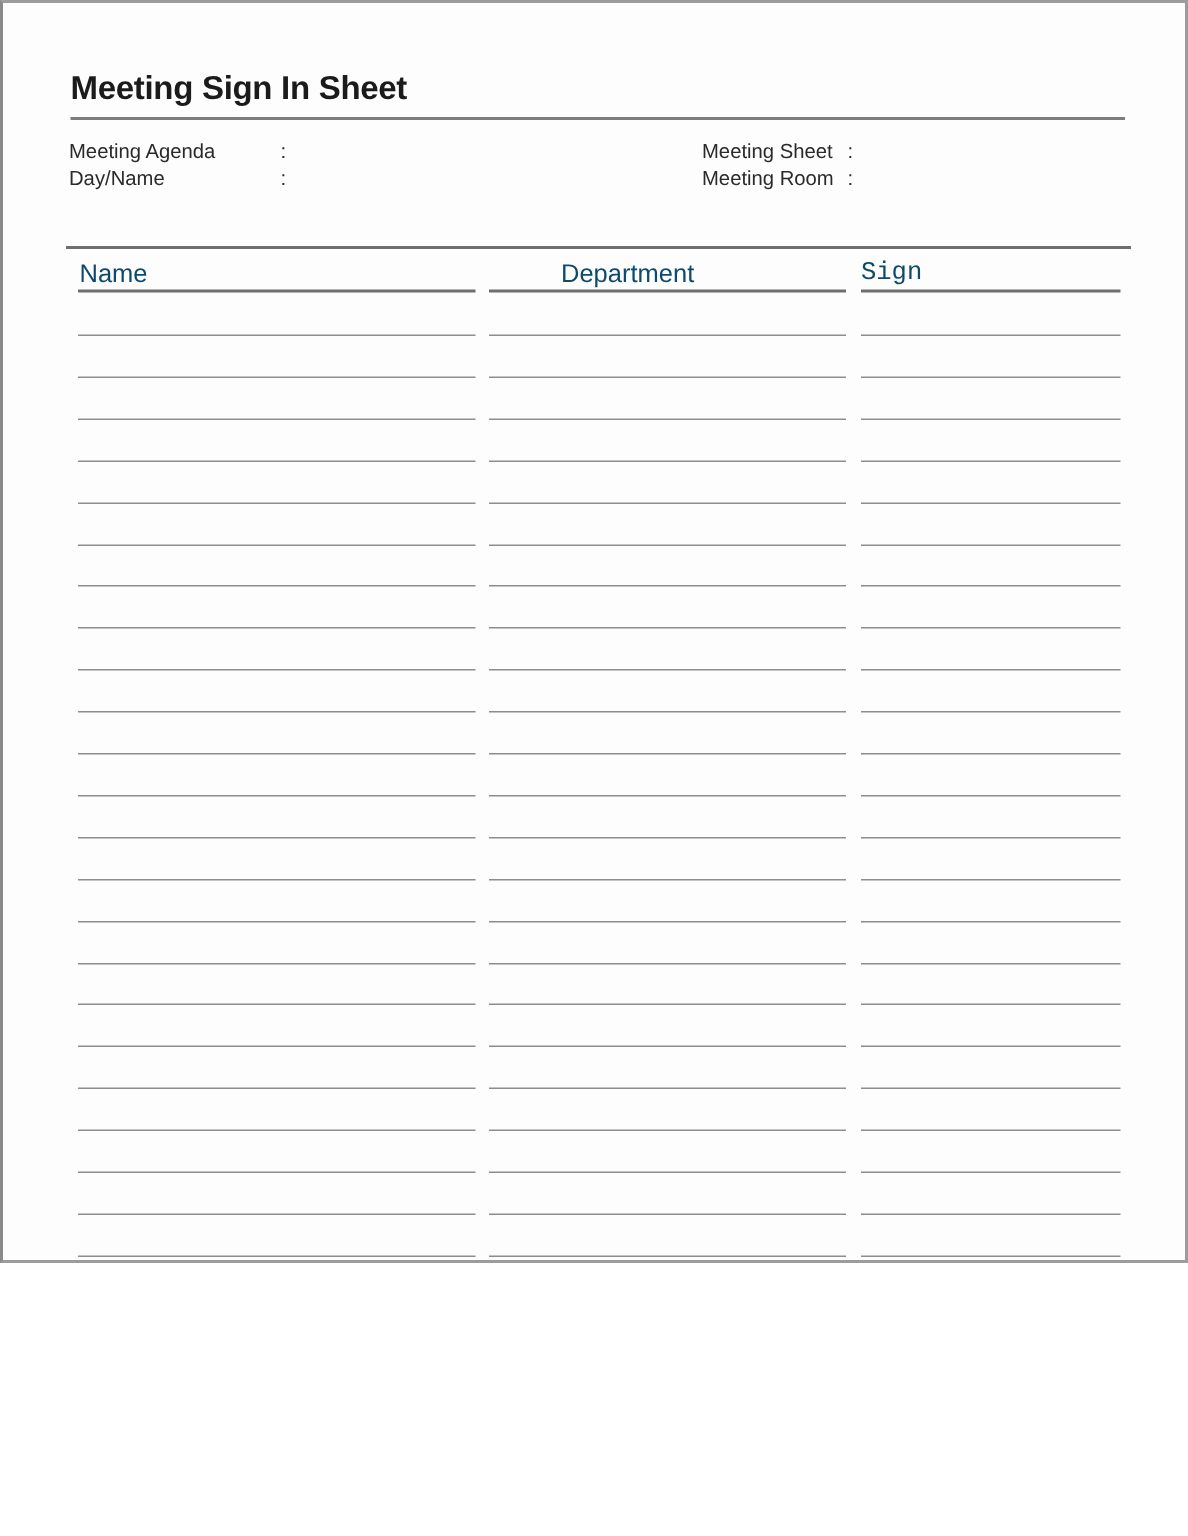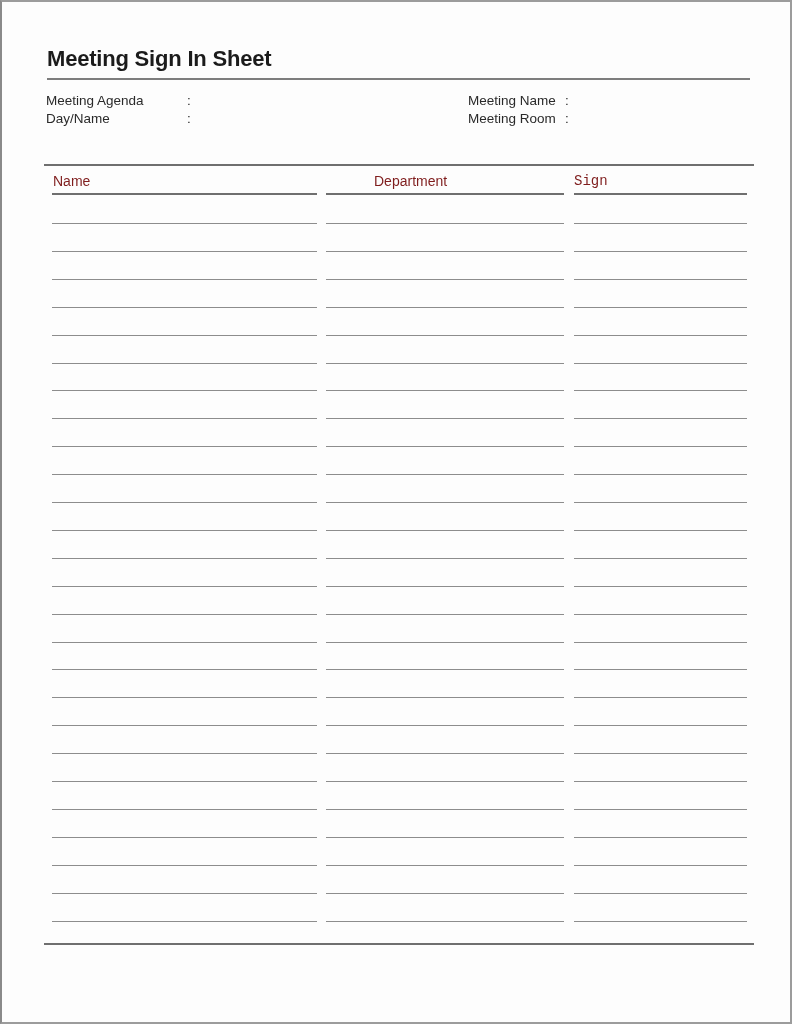--- a/index.html
+++ b/index.html
@@ -4,21 +4,21 @@
 <style>
   html, body {
     margin: 0;
     padding: 0;
     background: #ffffff;
     font-family: "Liberation Sans", "DejaVu Sans", sans-serif;
   }
   .page {
     position: absolute;
     left: 0; top: 0;
-    width: 792px; height: 1024px;
+    width: 792px; height: 842px;
     box-sizing: border-box;
     background: #fdfdfd;
     border: 2px solid #9c9c9c;
     border-left-color: #8a8a8a;
     overflow: hidden;
   }
   .doc-title {
     position: absolute;
     left: 45px; top: 44px;
     margin: 0;
@@ -50,22 +50,22 @@
     position: absolute;
     left: 42px; top: 162px;
     width: 710px; height: 781px;
     box-sizing: border-box;
     border-top: 2px solid #6f6f6f;
     border-bottom: 2px solid #6f6f6f;
   }
   .col-header {
     position: absolute;
     top: 7px;
-    font-size: 14px;
-    color: #7f1d1d;
+    font-size: 17px;
+    color: #0c4a6e;
     white-space: nowrap;
   }
   .col-header.c1 { left: 9px; }
   .col-header.c2 { left: 286px; margin-left: 44px; }
   .col-header.c3 { left: 530px; font-family: Liberation Mono, monospace; }
   .line-row { position: absolute; left: 0; width: 710px; height: 1px; }
   .seg {
     position: absolute;
     top: 0;
     height: 1px;
@@ -84,21 +84,21 @@
 <div class="page">
 
   <h1 class="doc-title">Meeting Sign In Sheet</h1>
 
   <div class="title-rule"></div>
 
   <div class="meta">
     <div class="meta-row">
       <span class="meta-label">Meeting Agenda</span>
       <span class="meta-sep">:</span>
-      <span class="meta-label-r">Meeting Name</span>
+      <span class="meta-label-r">Meeting Sheet</span>
       <span class="meta-sep-r">:</span>
     </div>
     <div class="meta-row">
       <span class="meta-label">Day/Name</span>
       <span class="meta-sep">:</span>
       <span class="meta-label-r">Meeting Room</span>
       <span class="meta-sep-r">:</span>
     </div>
   </div>
 

